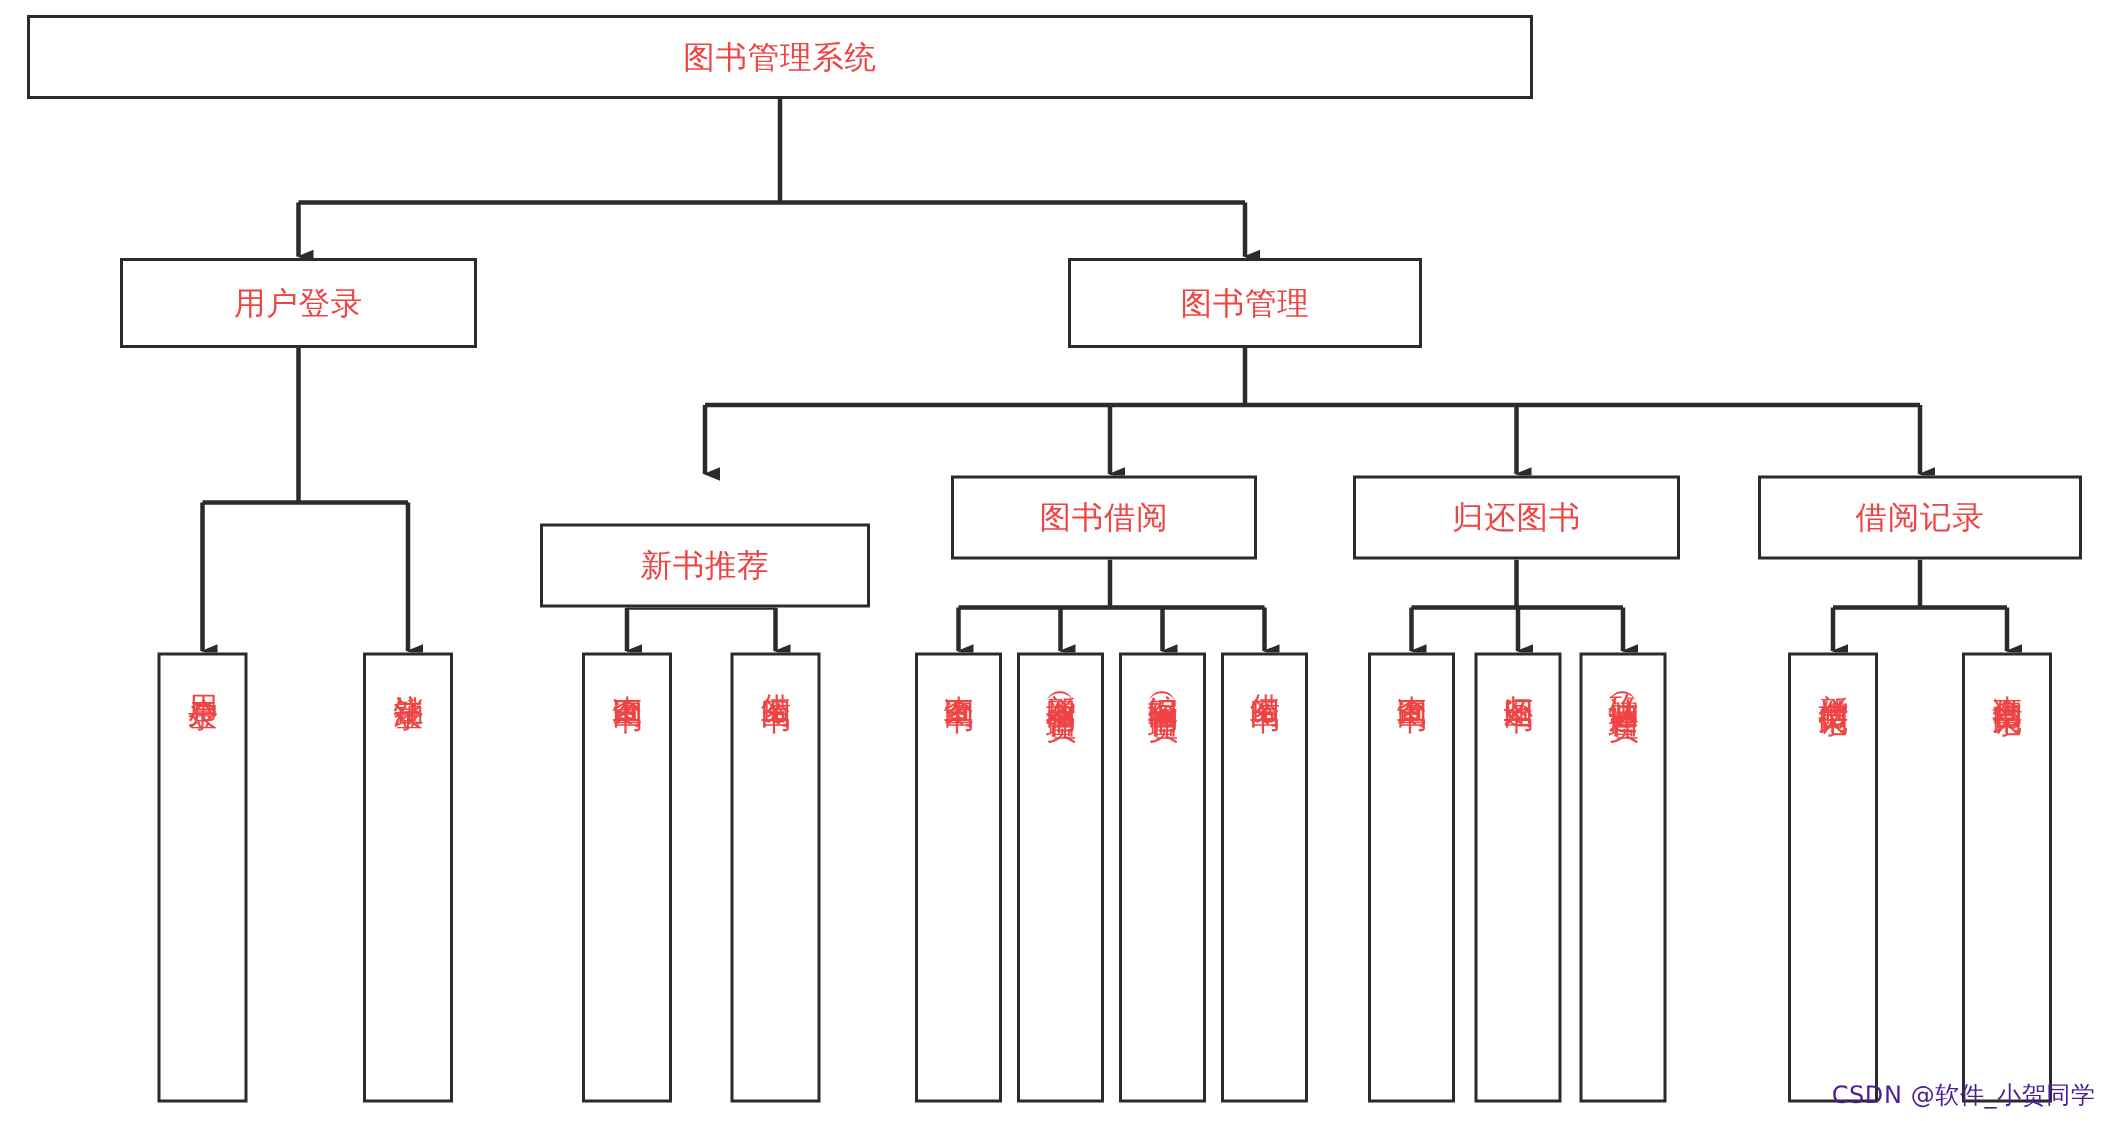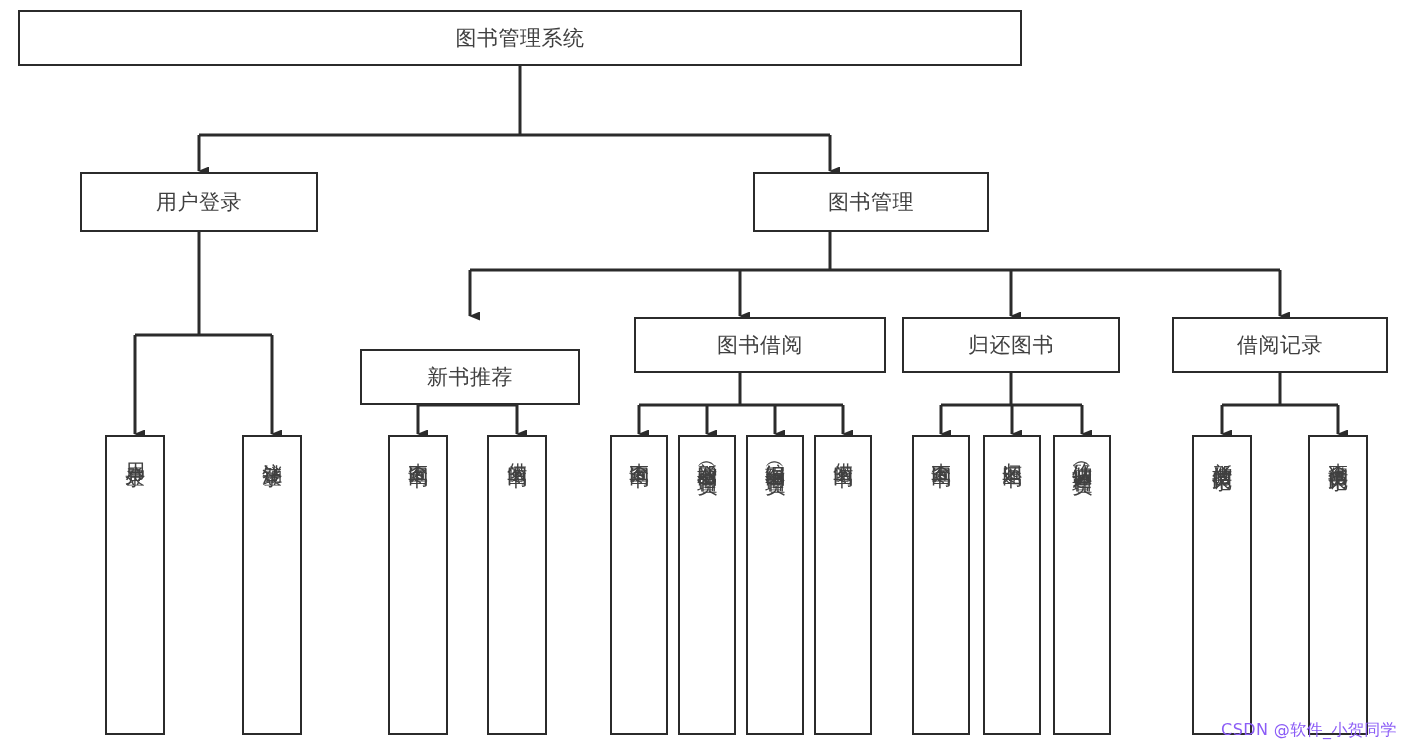--- a/index.html
+++ b/index.html
@@ -28,21 +28,21 @@
     position: absolute;
     box-sizing: border-box;
     border: 2.5px solid #2b2b2b;
     background: #ffffff;
     display: flex;
     align-items: center;
     justify-content: center;
     overflow: hidden;
   }
   .node-label {
-    color: #404040;
+    color: #ef4444;
     font-size: 21px;
     line-height: 1.05;
     letter-spacing: 0.5px;
     white-space: nowrap;
     text-align: center;
   }
   
   .node-box.vertical {
     align-items: flex-start;
     justify-content: center;
@@ -53,21 +53,21 @@
     text-orientation: upright;
     font-size: 20px;
     line-height: 1.18;
     letter-spacing: 2px;
     white-space: nowrap;
   }
   #watermark {
     position: absolute;
     right: 8px;
     bottom: 6px;
-    color: #8b5cf6;
+    color: #4c1d95;
     font-size: 16px;
     letter-spacing: 0.4px;
     white-space: nowrap;
     pointer-events: none;
   }
 </style>
 </head>
 <body>
 
 <div id="diagram-root">
@@ -115,27 +115,27 @@
       </g>
   </svg>
 
   <div id="nodes-layer">
       <div class="node-box" style="left: 18px; top: 10px; width: 1004px; height: 56px;">
         <span class="node-label">图书管理系统</span>
       </div>
       <div class="node-box" style="left: 80px; top: 172px; width: 238px; height: 60px;">
         <span class="node-label">用户登录</span>
       </div>
-      <div class="node-box" style="left: 712px; top: 172px; width: 236px; height: 60px; margin-left: 41px;">
+      <div class="node-box" style="left: 712px; top: 172px; width: 236px; height: 60px;">
         <span class="node-label">图书管理</span>
       </div>
       <div class="node-box" style="left: 360px; top: 317px; width: 220px; height: 56px; margin-top: 32px;">
         <span class="node-label">新书推荐</span>
       </div>
-      <div class="node-box" style="left: 634px; top: 317px; width: 252px; height: 56px;">
+      <div class="node-box" style="left: 634px; top: 317px; width: 204px; height: 56px;">
         <span class="node-label">图书借阅</span>
       </div>
       <div class="node-box" style="left: 902px; top: 317px; width: 218px; height: 56px;">
         <span class="node-label">归还图书</span>
       </div>
       <div class="node-box" style="left: 1172px; top: 317px; width: 216px; height: 56px;">
         <span class="node-label">借阅记录</span>
       </div>
       <div class="node-box vertical" style="left: 105px; top: 435px; width: 60px; height: 300px;">
         <span class="node-label">用户登录</span>

